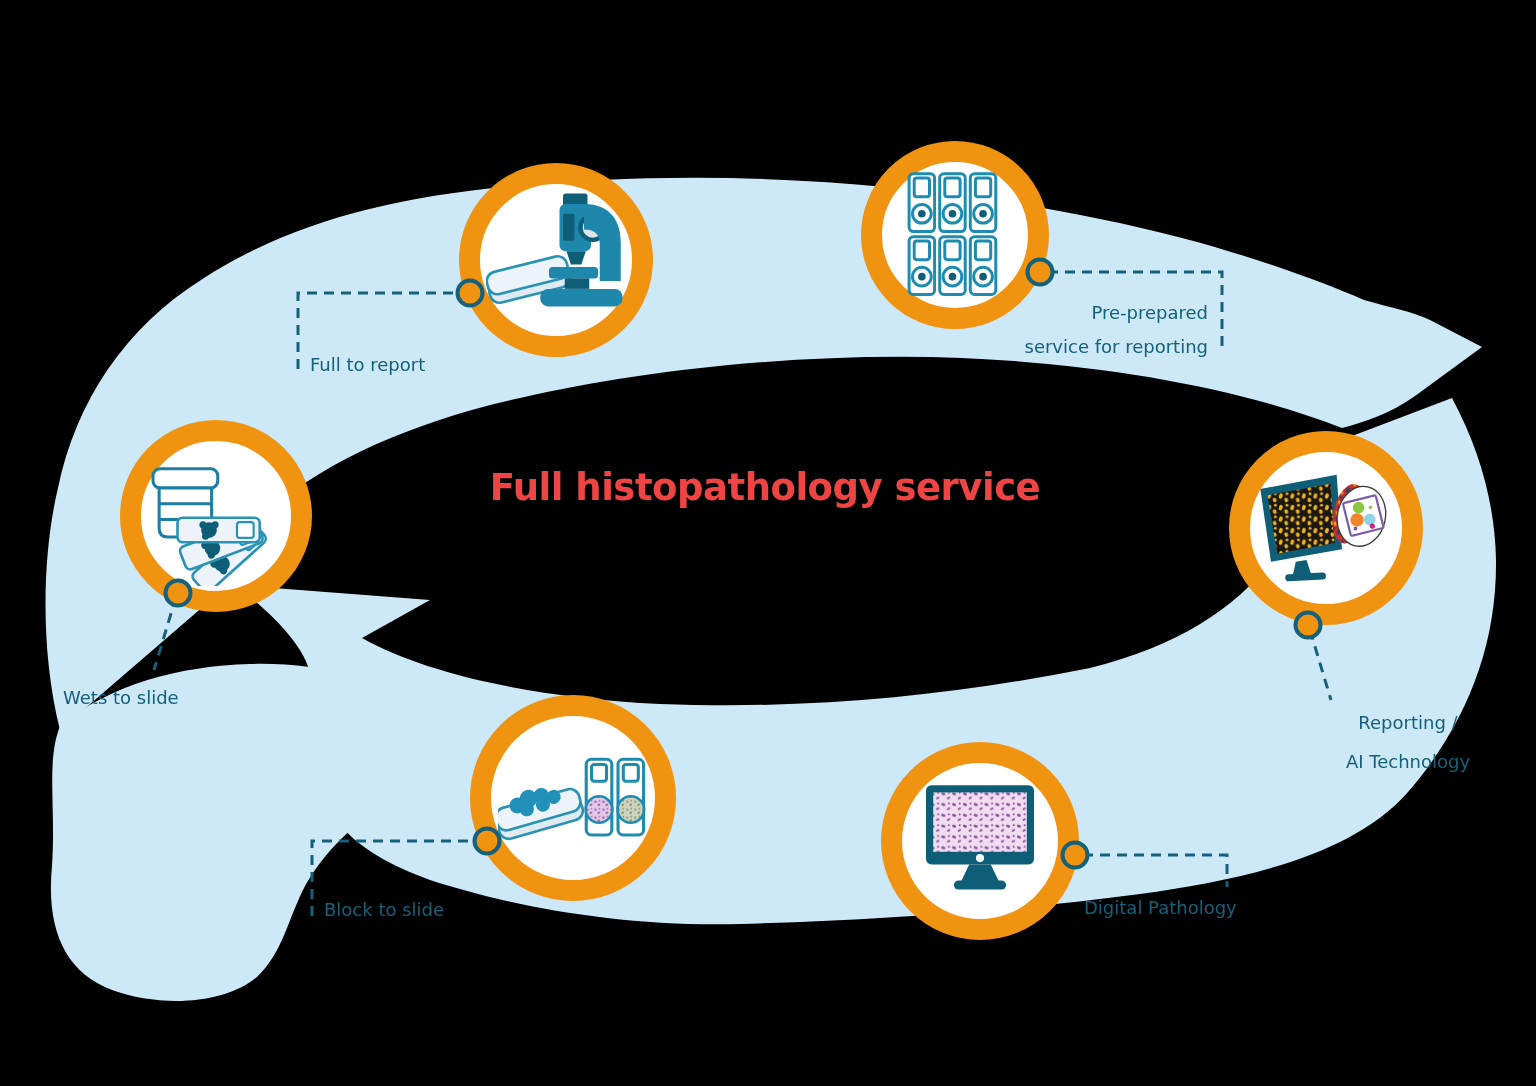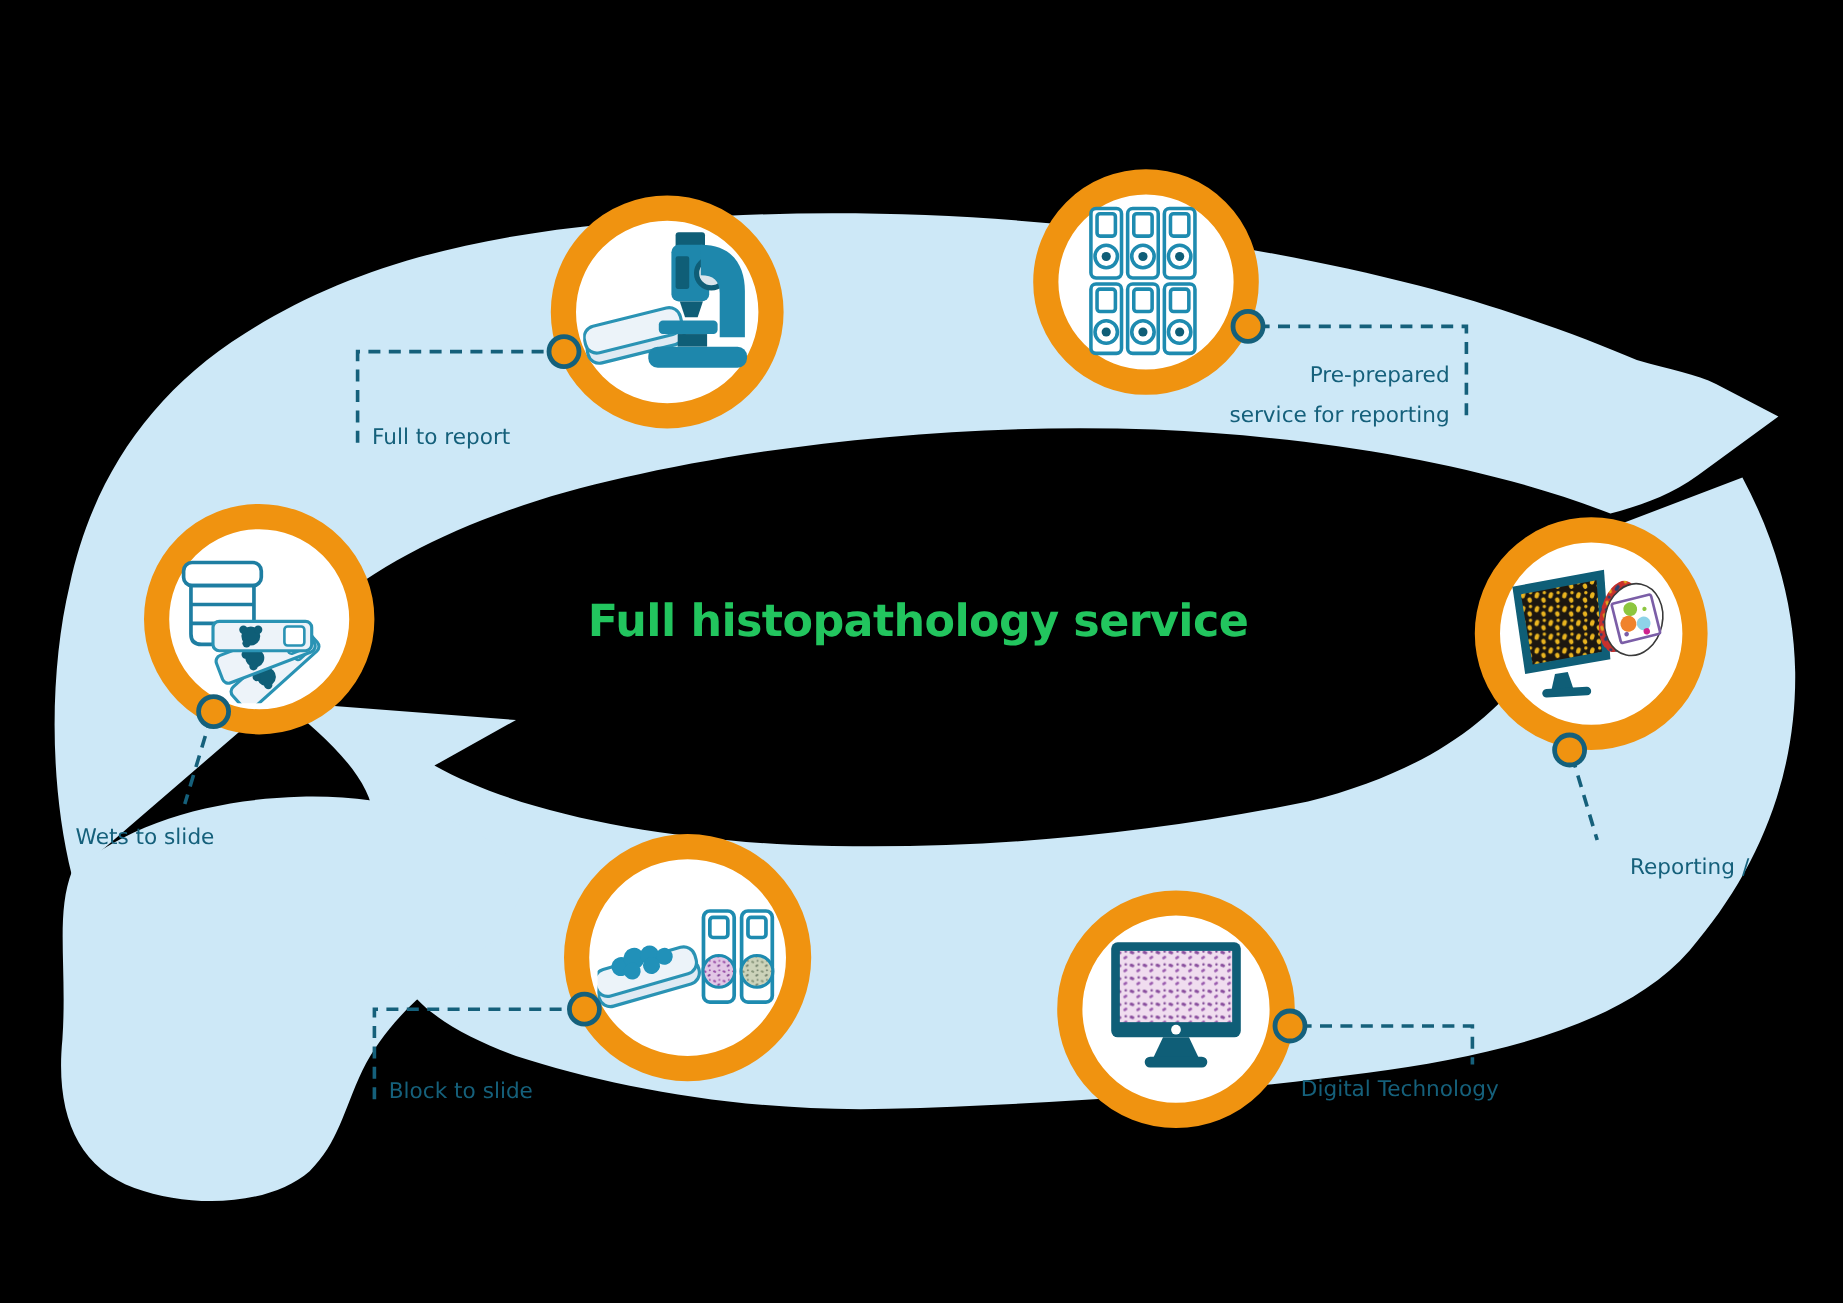--- a/index.html
+++ b/index.html
@@ -12,22 +12,22 @@
   .node{
     position:absolute;border-radius:50%;background:#fff;border:21px solid #F09310;
     box-sizing:border-box;display:flex;align-items:center;justify-content:center;
   }
   .label{
     position:absolute;color:#15607B;font-size:18px;line-height:34px;white-space:nowrap;
   }
   .label.right{text-align:right;}
   .label.center{text-align:center;}
   #title{
-    position:absolute;left:400px;top:488px;width:730px;text-align:center;
-    color:#22c55e;font-size:37px;line-height:60px;font-weight:bold;letter-spacing:-0.5px;
+    position:absolute;left:400px;top:458px;width:730px;text-align:center;
+    color:#ef4444;font-size:37px;line-height:60px;font-weight:bold;letter-spacing:-0.5px;
   }
 </style>
 </head>
 <body>
 
 <div id="stage">
 
   <svg class="layer" width="1536" height="1086" viewBox="0 0 1536 1086">
 
     <path fill="#CDE8F7" d="
@@ -289,23 +289,24 @@
 
   <div class="label right" style="right:328px;top:296px;">
     <div>Pre-prepared</div>
     <div>service for reporting</div>
   </div>
 
   <div class="label" style="left:63px;top:681px;">Wets to slide</div>
 
   <div class="label center" style="left:1298px;top:703px;width:220px;line-height:39px;">
     <div>Reporting /</div>
+    <div>AI Technology</div>
   </div>
 
   <div class="label" style="left:324px;top:893px;">Block to slide</div>
 
-  <div class="label" style="left:1084px;top:891px;">Digital Technology</div>
+  <div class="label" style="left:1084px;top:891px;">Digital Pathology</div>
 
   <div id="title">
     <div>Full histopathology service</div>
   </div>
 
 </div>
 
 </body></html>

